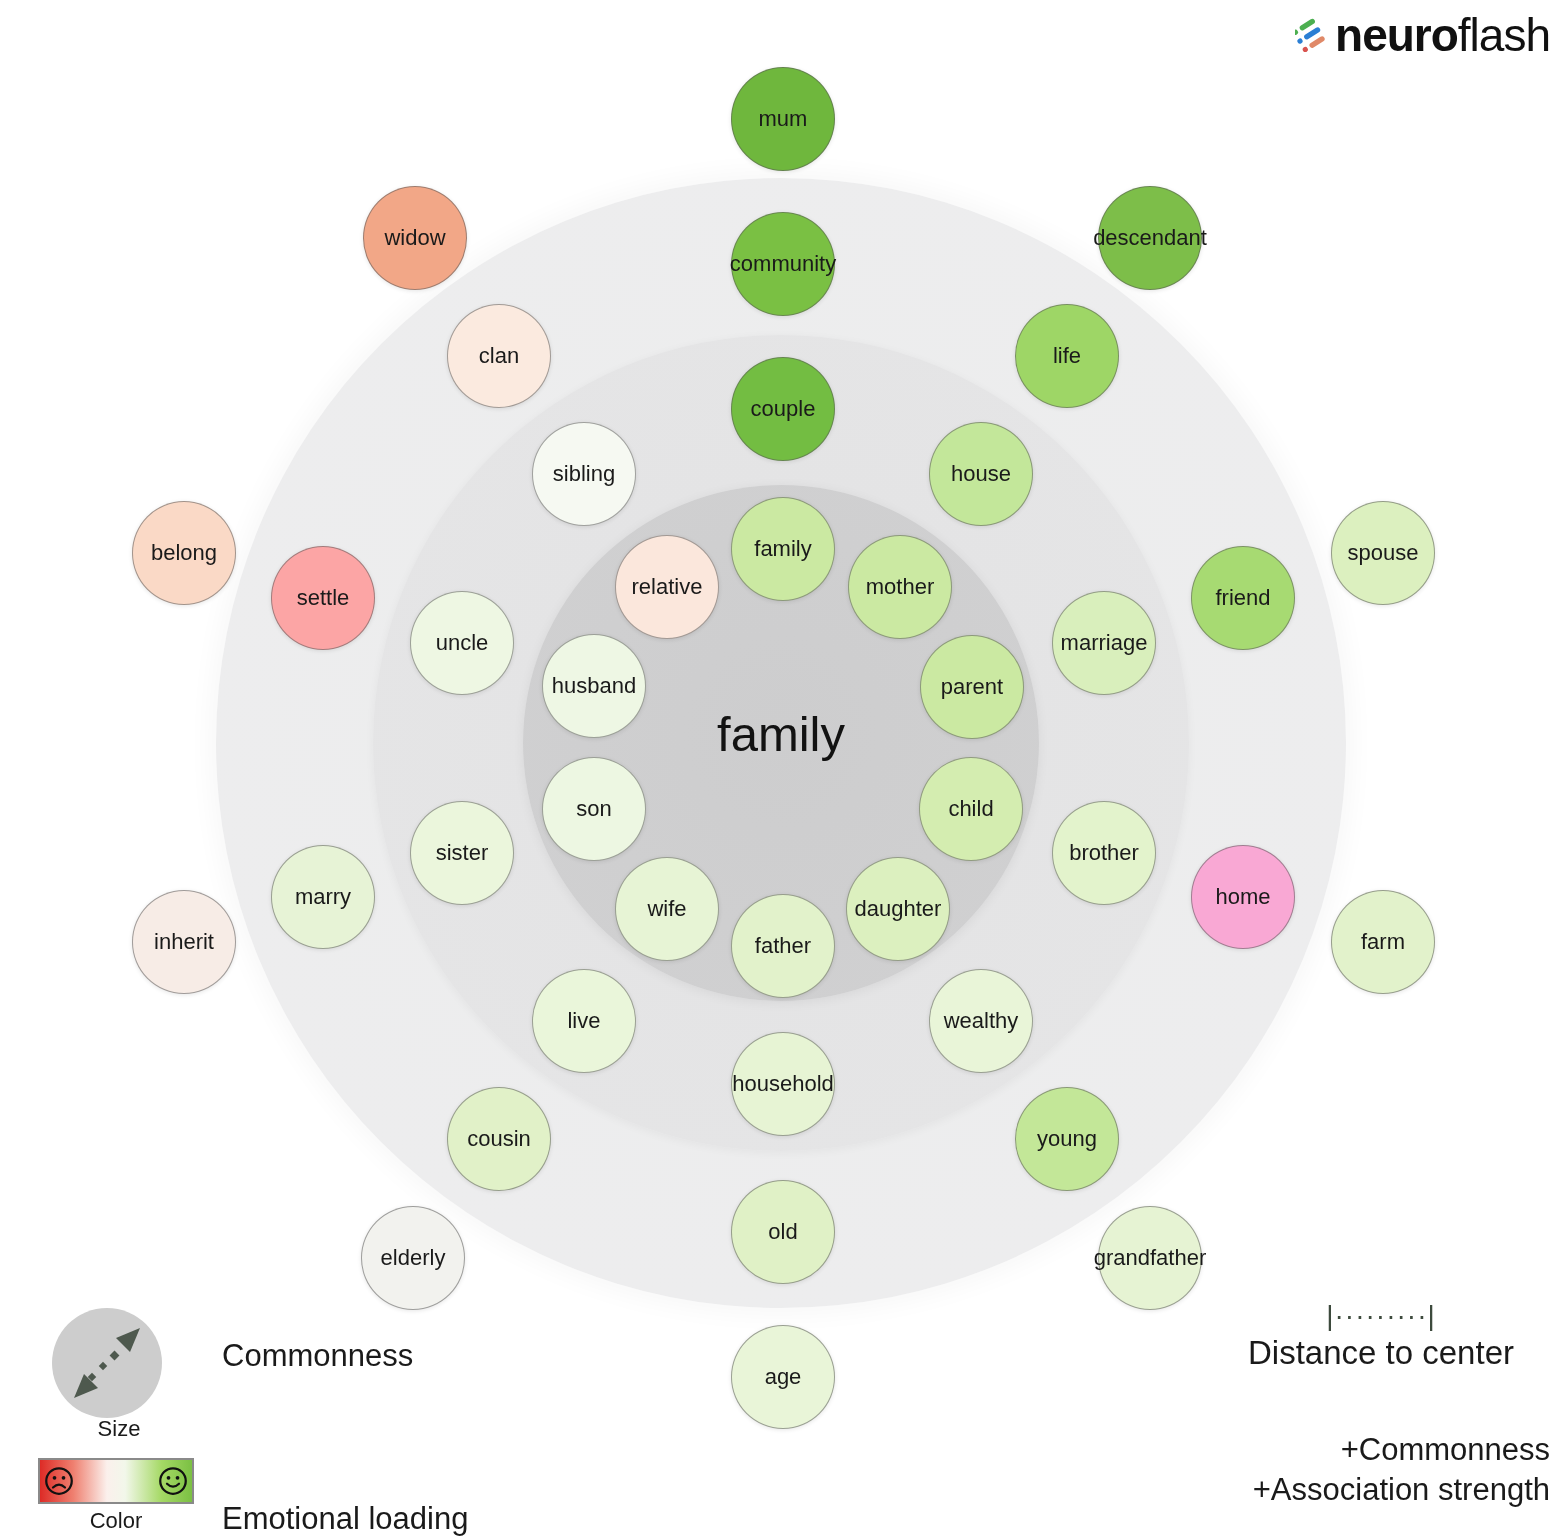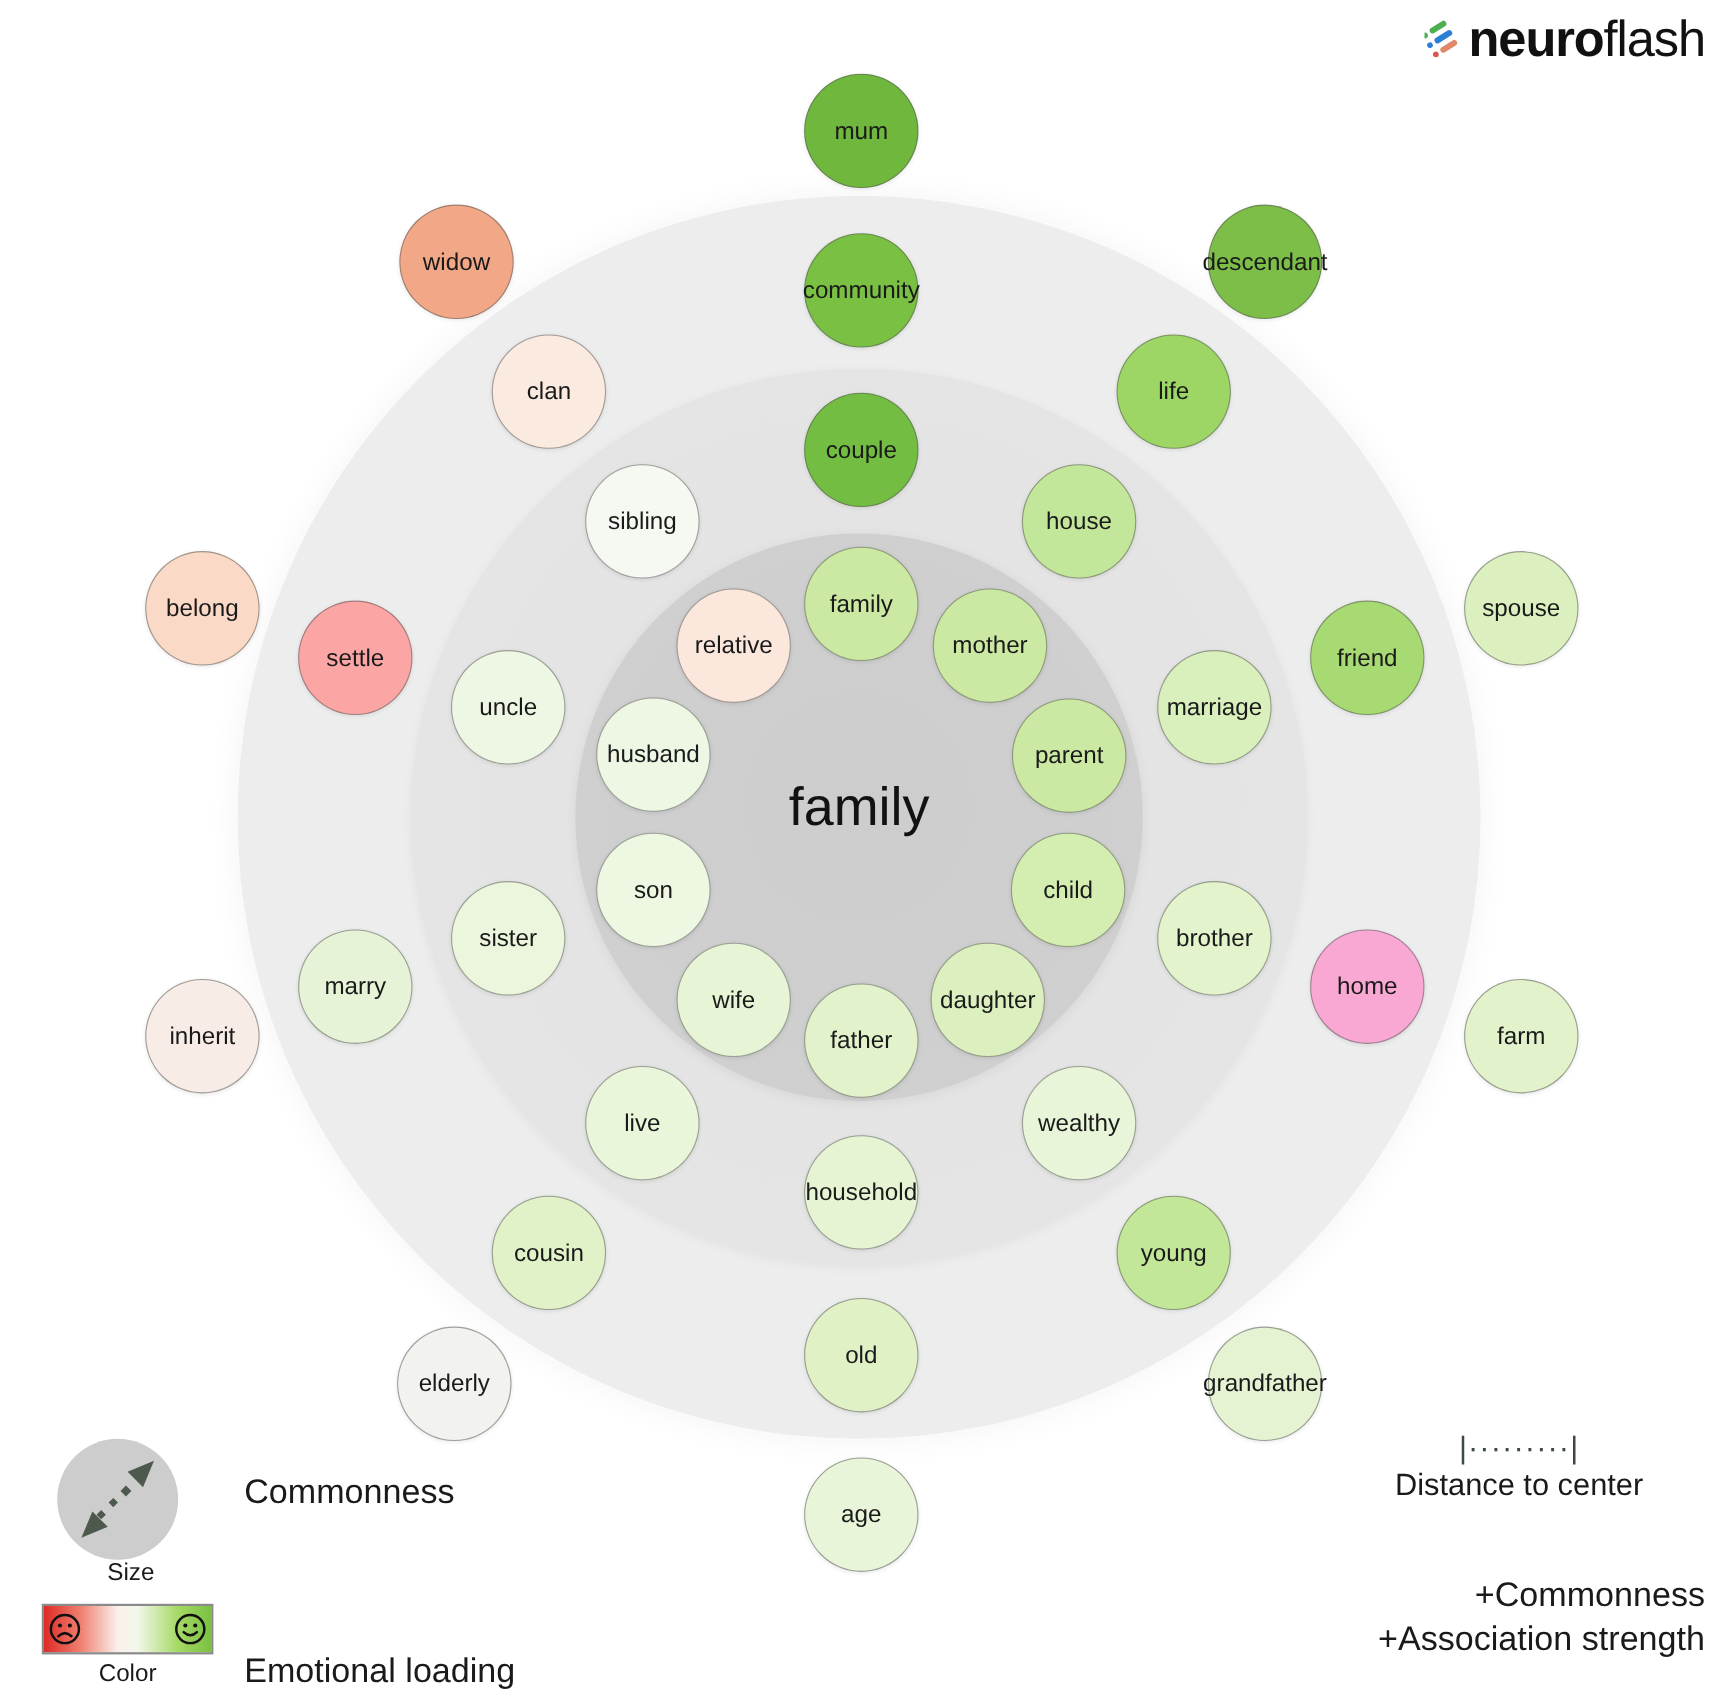--- a/index.html
+++ b/index.html
@@ -166,21 +166,21 @@
     text-align: center;
   }
   .goal-title { font-size: 30px; color: #1a1a1a; line-height: 1.1; }
   .goal-ruler {
     font-size: 28px;
     color: #3d4a3d;
     letter-spacing: 1px;
     line-height: 1.3;
     font-family: "Liberation Sans", sans-serif;
   }
-  .goal-sub { font-size: 28px; color: #1a1a1a; line-height: 1.15; }
+  .goal-sub { font-size: 33px; color: #1a1a1a; line-height: 1.15; }
   .goal-plus {
     position: absolute;
     right: 18px;
     top: 1430px;
     width: 340px;
     text-align: right;
     font-size: 31px;
     color: #1a1a1a;
     line-height: 1.28;
   }

